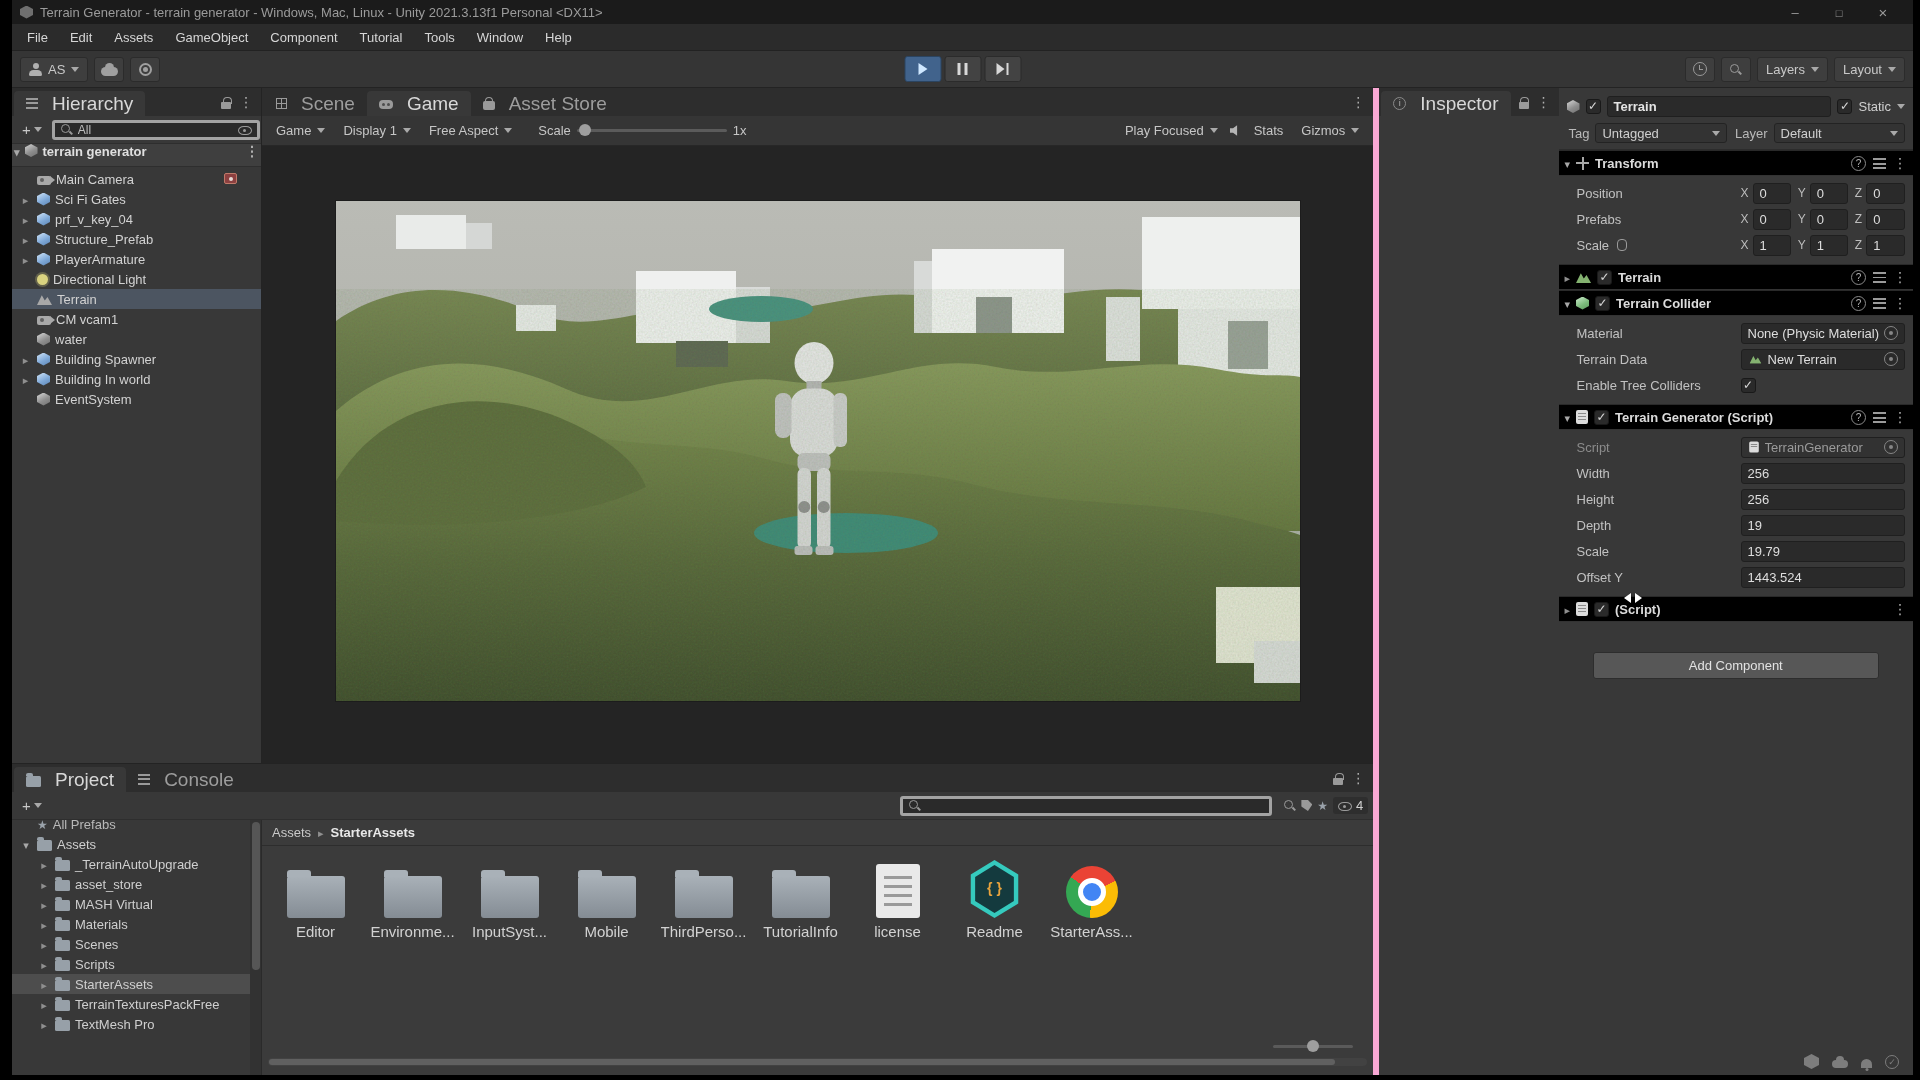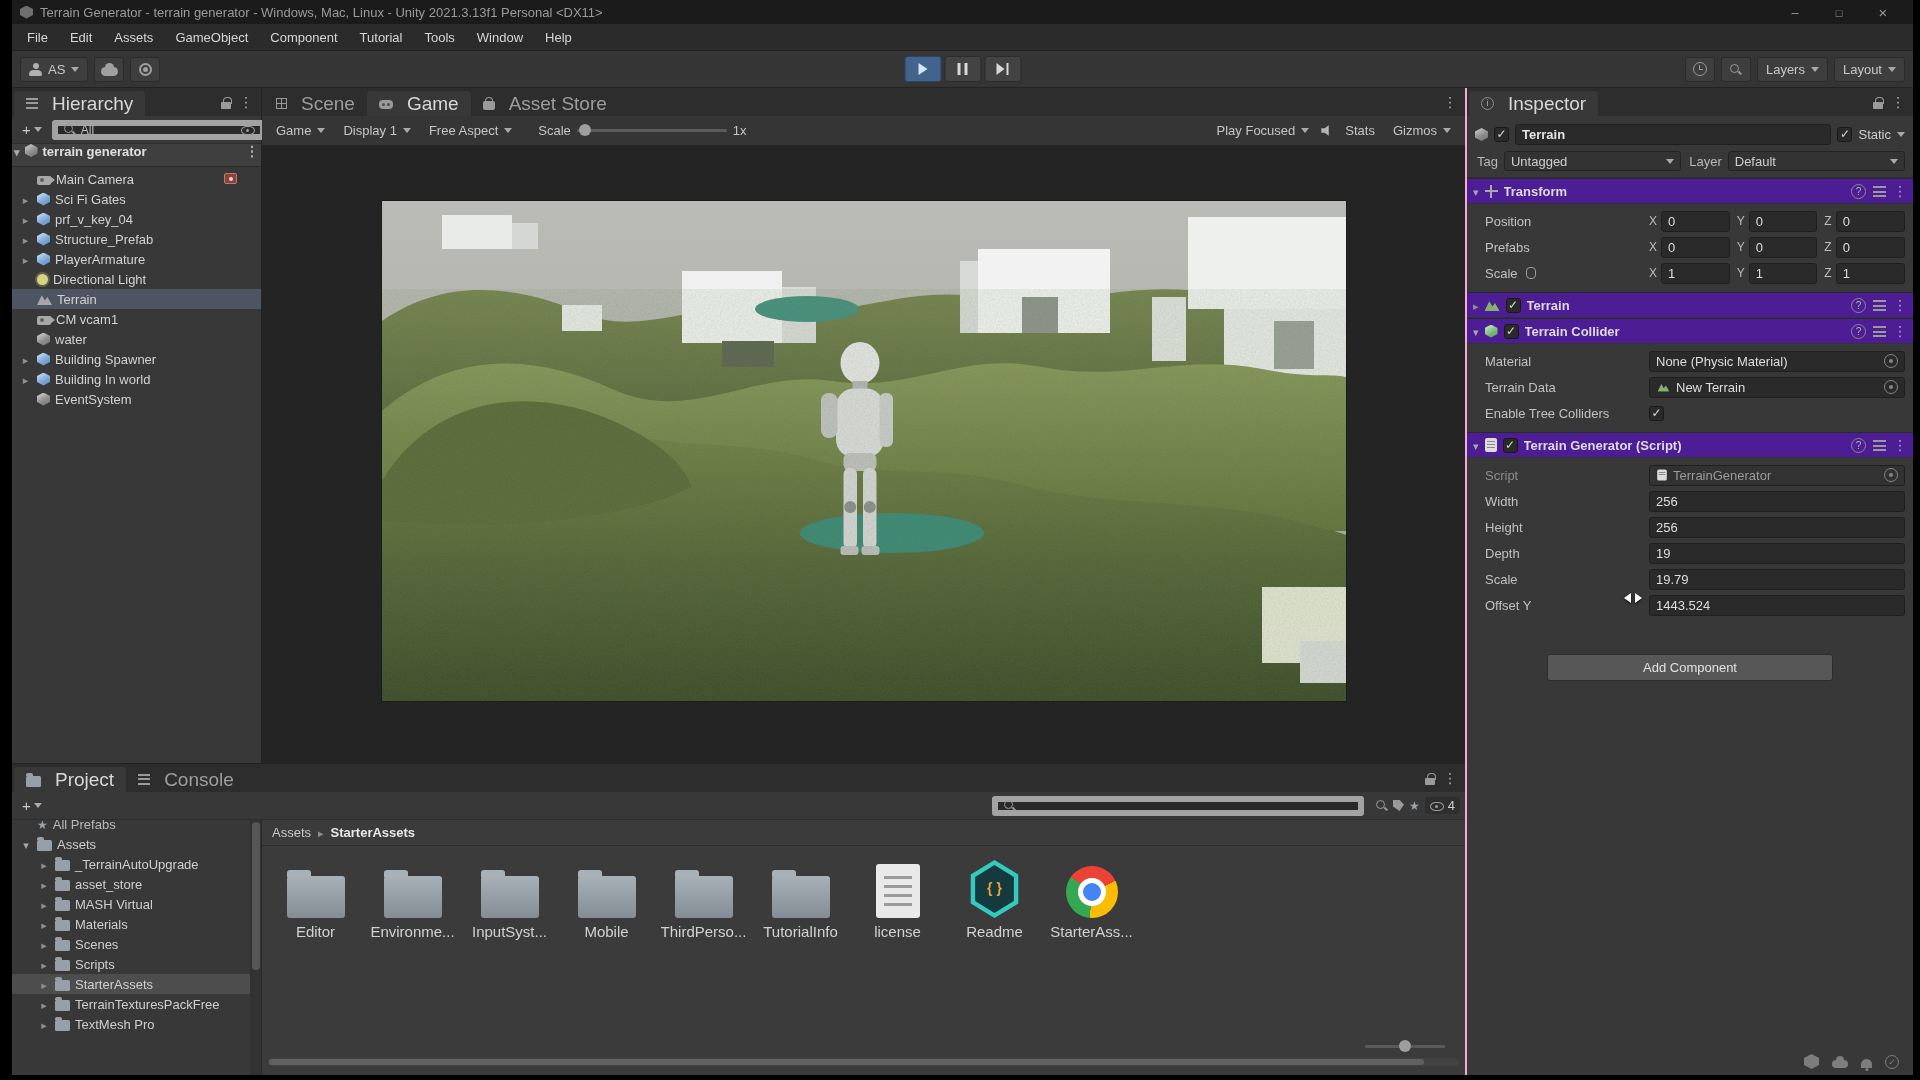--- a/index.html
+++ b/index.html
@@ -90,32 +90,32 @@
   .g-fold-open::before{content:"▾";color:#a8a8a8;font-size:11px}
   .g-fold-closed::before{content:"▸";color:#8f8f8f;font-size:11px}
   .g-plus::before{content:"+";color:#c8c8c8;font-size:15px;line-height:1}
   .cb{width:15px;height:15px;background:#2a2a2a;border:1px solid #191919;border-radius:3px;flex:0 0 auto;text-align:center;line-height:13px;color:#d5d5d5;font-size:12px}
   .cb.checked::before{content:"✓"}
 
   
   .main{position:absolute;left:0;top:88px;right:0;bottom:0;display:flex}
   .left-stack{width:1453px;display:flex;flex-direction:column}
   .top-row{height:675px;display:flex;min-height:0}
-  .inspector-panel{flex:1;border-left:2px solid #f9a8d4;display:flex;flex-direction:column;background:#383838}
+  .inspector-panel{flex:1;border-left:6px solid #f9a8d4;display:flex;flex-direction:row;background:#383838}
 
   .tabstrip{height:28px;background:#2d2d2d;display:flex;align-items:flex-end;padding-left:2px;flex:0 0 auto}
   .tab{height:25px;display:flex;align-items:center;gap:14px;padding:0 12px;color:#9d9d9d;border-radius:4px 4px 0 0;font-size:19px}
   .tab.active{background:#383838;color:#d8d8d8}
   .strip-right{margin-left:auto;display:flex;align-items:center;gap:8px;padding:0 8px;height:100%}
 
   
   .hierarchy-panel{width:250px;border-right:1px solid #232323;display:flex;flex-direction:column;background:#383838}
   .panel-toolbar{height:28px;display:flex;align-items:center;gap:5px;padding:0 5px;border-bottom:1px solid #2e2e2e;flex:0 0 auto}
   .plus-btn{display:flex;align-items:center;gap:3px;padding:2px 5px}
-  .search-box{flex:1;height:20px;background:#2a2a2a;border:6px solid #a3a3a3;border-radius:3px;display:flex;align-items:center;gap:5px;padding:0 5px;color:#bdbdbd}
+  .search-box{flex:1;height:20px;background:#2a2a2a;border:3px solid #a3a3a3;border-radius:3px;display:flex;align-items:center;gap:5px;padding:0 5px;color:#bdbdbd}
   .search-box input{flex:1;background:transparent;border:none;outline:none;color:#bdbdbd;font-family:inherit;font-size:12px;min-width:0}
   .h-scene-row{height:23px;display:flex;align-items:flex-start;gap:5px;padding:0 2px;background:#3f3f3f;border-bottom:1px solid #2e2e2e;color:#e0e0e0;font-weight:bold}
   .h-rows{flex:1;padding-top:2px;overflow:hidden}
   .h-row{height:20px;display:flex;align-items:center;gap:5px;padding-left:24px;position:relative;color:#d2d2d2}
   .h-row .fold-slot{width:13px;margin-left:-17px;text-align:center;flex:0 0 auto}
   .h-row.selected{background:#4c5561}
   .rec-badge{position:absolute;right:24px;top:4px;width:13px;height:11px;background:#8c4040;border:1px solid #c07a6a;border-radius:2px}
   .rec-badge::before{content:"";position:absolute;left:4px;top:3px;width:4px;height:4px;border-radius:50%;background:#e5d9d5}
 
   
@@ -127,21 +127,21 @@
   .game-view{flex:1;background:#242424;position:relative;overflow:hidden}
   .render{position:absolute;left:50%;transform:translateX(-50%);top:55px;width:964px;height:500px;background:#9aa38f;box-shadow:0 0 0 1px #1c1c1c}
 
   
   .insp-body{flex:1;overflow:hidden;font-size:13px}
   .go-header{padding:8px 8px 6px 8px;display:flex;flex-direction:column;gap:6px;border-bottom:1px solid #2c2c2c}
   .go-row{display:flex;align-items:center;gap:6px}
   .name-field{flex:1;height:21px;background:#2a2a2a;border:1px solid #1f1f1f;border-radius:3px;display:flex;align-items:center;padding:0 6px;color:#e4e4e4;font-weight:bold}
   .tagrow-label{color:#b9b9b9;padding-left:2px}
   .drop-field{height:20px;background:#333;border:1px solid #232323;border-radius:3px;display:flex;align-items:center;gap:6px;padding:0 6px;color:#cfcfcf}
-  .comp-header{height:26px;background:#4c1d95;border-top:1px solid #292929;border-bottom:1px solid #333;display:flex;align-items:center;gap:6px;padding:0 6px}
+  .comp-header{height:26px;background:#000000;border-top:1px solid #292929;border-bottom:1px solid #333;display:flex;align-items:center;gap:6px;padding:0 6px}
   .comp-title{font-weight:bold;color:#dcdcdc;white-space:nowrap;overflow:hidden}
   .comp-right{margin-left:auto;display:flex;align-items:center;gap:7px}
   .comp-rows{padding:5px 8px 7px 4px;display:flex;flex-direction:column;gap:2px}
   .irow{display:flex;align-items:center;height:24px}
   .ilabel{width:178px;flex:0 0 auto;color:#c1c1c1;padding-left:14px;white-space:nowrap;overflow:hidden}
   .ilabel.dim{color:#8b8b8b}
   .ifield{flex:1;background:#2a2a2a;border:1px solid #1f1f1f;border-radius:3px;height:21px;display:flex;align-items:center;gap:5px;padding:0 6px;color:#dedede;min-width:0}
   .ifield .val{flex:1;white-space:nowrap;overflow:hidden}
   .ifield.disabled{background:#323232}
   .ifield.disabled .val{color:#9a9a9a}
@@ -873,20 +873,29 @@
               </span>
           </div>
           <div class="irow">
             <span class="ilabel">Offset Y</span>
             <span class="ifield">
                 <span class="val">1443.524</span>
               </span>
           </div>
         </div>
 
+        <div class="comp-header">
+          <span class="g-fold-closed"></span>
+          <span class="ic ic-script"></span>
+          <span class="cb checked"></span>
+          <span class="comp-title">(Script)</span>
+          <span class="comp-right">
+            <span class="ic ic-kebab"></span>
+          </span>
+        </div>
 
         <div class="add-wrap">
           <div class="add-btn">
             <span>Add Component</span>
           </div>
         </div>
 
       </div>
     </div>
   </div>

